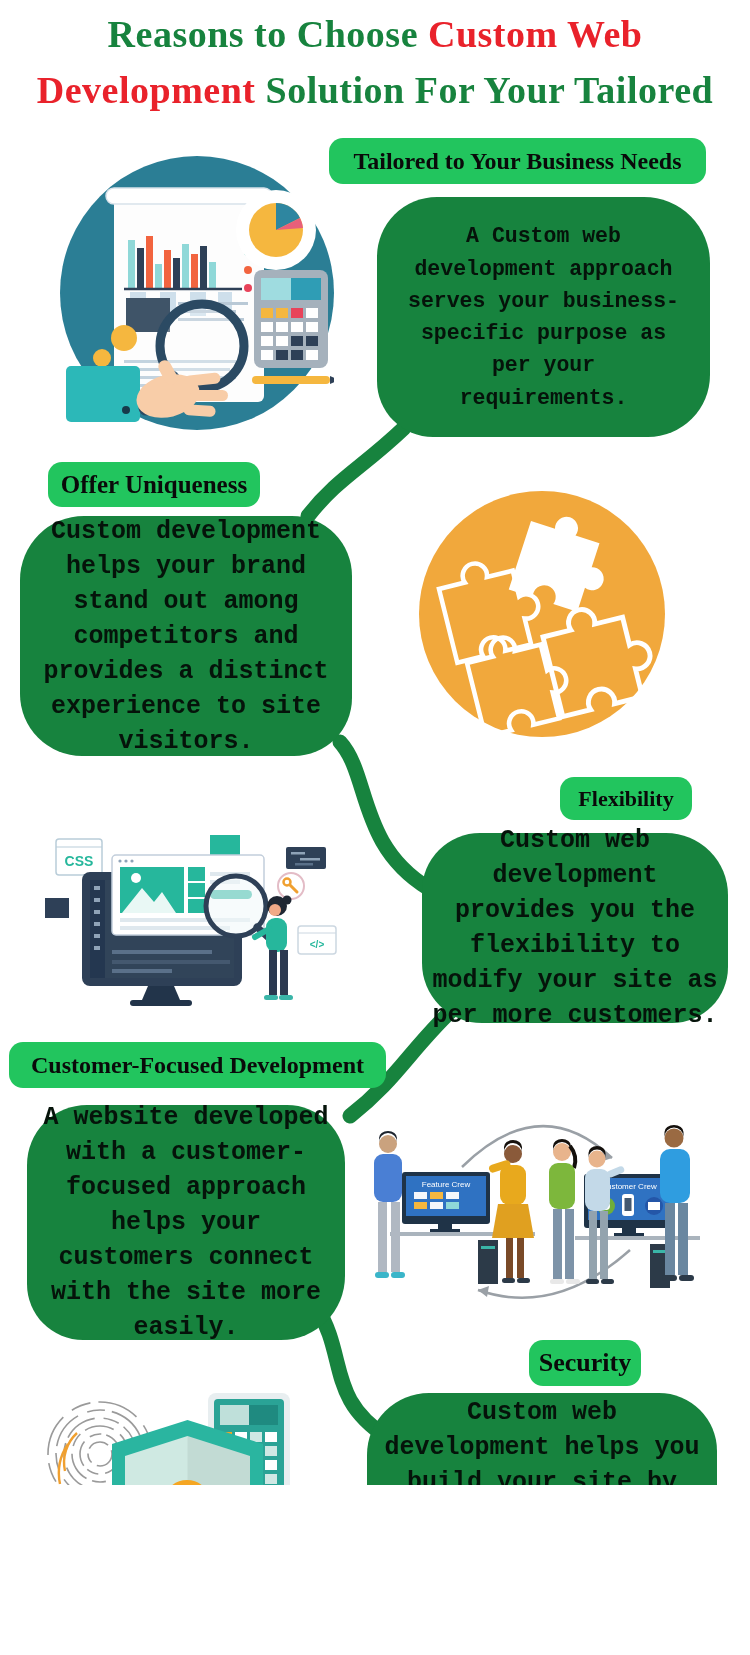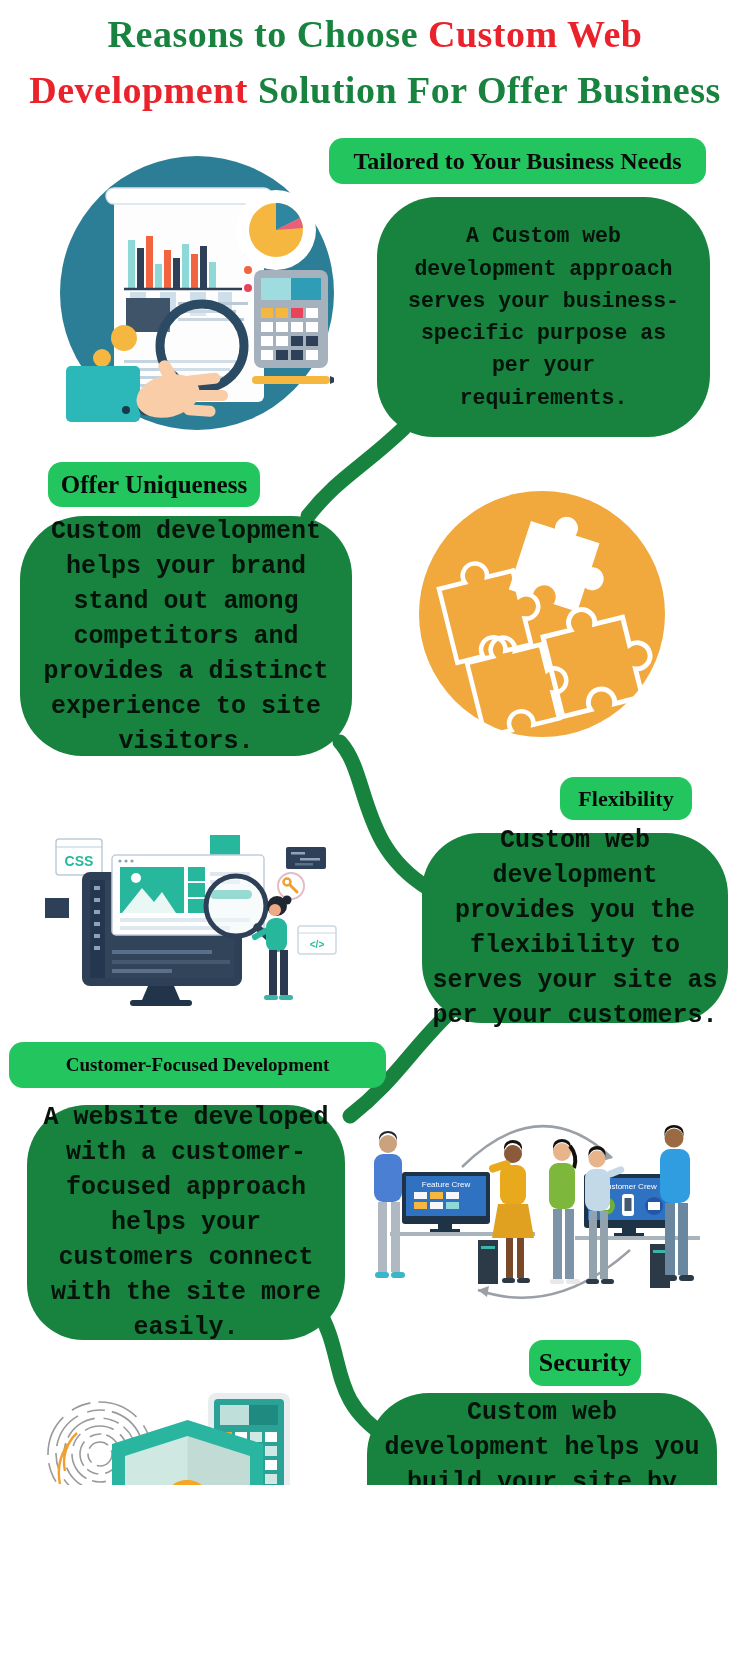--- a/index.html
+++ b/index.html
@@ -17,21 +17,21 @@
   .connectors{position:absolute;left:0;top:0;z-index:1;}
   .connectors path{stroke:#17833e;stroke-width:15;fill:none;stroke-linecap:round;}
 
   
   .badge{position:absolute;z-index:3;background:#22c55e;border-radius:14px;
          display:flex;align-items:center;justify-content:center;
          font-weight:700;color:#0a0a0a;white-space:nowrap;}
   #badge-1{left:329px;top:138px;width:377px;height:46px;font-size:24px;}
   #badge-2{left:48px;top:462px;width:212px;height:45px;font-size:25px;}
   #badge-3{left:560px;top:777px;width:132px;height:43px;font-size:22px;}
-  #badge-4{left:9px;top:1042px;width:377px;height:46px;font-size:19px;}
+  #badge-4{left:9px;top:1042px;width:377px;height:46px;font-size:24px;}
   #badge-5{left:529px;top:1340px;width:112px;height:46px;font-size:26px;}
 
   
   .bubble{position:absolute;z-index:2;background:#17833e;color:#05130a;
           display:flex;align-items:center;justify-content:center;text-align:center;
           font-weight:700;}
   .bubble p{margin:0;font-family:Liberation Mono, monospace;}
   #bubble-1{left:377px;top:197px;width:333px;height:240px;border-radius:60px 66px 62px 56px;
             font-family:"Liberation Sans",sans-serif;font-weight:600;font-size:21.5px;line-height:1.5;
             padding:0 26px;box-sizing:border-box;}
@@ -51,21 +51,21 @@
   #illus-3{left:40px;top:830px;width:300px;height:178px;}
   #illus-4{left:350px;top:1072px;width:350px;height:232px;}
   #illus-5{left:35px;top:1376px;width:302px;height:278px;}
 </style>
 </head>
 <body>
 
 <div class="canvas">
 
   
-  <h1 class="title"><span class="t-green">Reasons to Choose </span><span class="t-red">Custom Web</span><br><span class="t-red">Development</span><span class="t-green"> Solution For Offer Business</span></h1>
+  <h1 class="title"><span class="t-green">Reasons to Choose </span><span class="t-red">Custom Web</span><br><span class="t-red">Development</span><span class="t-green"> Solution For Your Tailored</span></h1>
 
   
   <svg class="connectors" width="750" height="1655" viewBox="0 0 750 1655">
     <path d="M 404,428 C 362,468 338,478 308,516"></path>
     <path d="M 340,742 C 370,775 358,845 428,888"></path>
     <path d="M 452,1010 C 410,1050 396,1080 350,1116"></path>
     <path d="M 316,1306 C 348,1358 326,1398 388,1438"></path>
   </svg>
 
   
@@ -181,21 +181,21 @@
       <use href="#pz" transform="translate(20,98) rotate(-14) scale(0.76)" fill="none" stroke="#ffffff" stroke-width="6"></use>
       <use href="#pz" transform="translate(48,172) rotate(-14) scale(0.76)" fill="none" stroke="#ffffff" stroke-width="6"></use>
       <use href="#pz" transform="translate(124,146) rotate(-14) scale(0.82)" fill="none" stroke="#ffffff" stroke-width="6"></use>
     </svg>
   </section>
 
   
   <section class="sec">
     <div class="badge" id="badge-3">Flexibility</div>
     <div class="bubble" id="bubble-3">
-      <p>Custom web development provides you the flexibility to serves your site as per your customers.</p>
+      <p>Custom web development provides you the flexibility to modify your site as per more customers.</p>
     </div>
     <svg class="illus" id="illus-3" viewBox="0 0 300 178">
 
       <g>
         <rect x="16" y="9" width="46" height="36" rx="3" fill="#ffffff" stroke="#b9cdd9" stroke-width="1.5"></rect>
         <line x1="16" y1="17" x2="62" y2="17" stroke="#b9cdd9" stroke-width="1"></line>
         <text x="39" y="36" text-anchor="middle" font-size="14" font-weight="bold" font-family="Liberation Sans, sans-serif" fill="#26b79c">CSS</text>
       </g>
       <rect x="5" y="68" width="24" height="20" fill="#2e4057"></rect>
       <rect x="170" y="5" width="30" height="20" fill="#26b79c"></rect>

